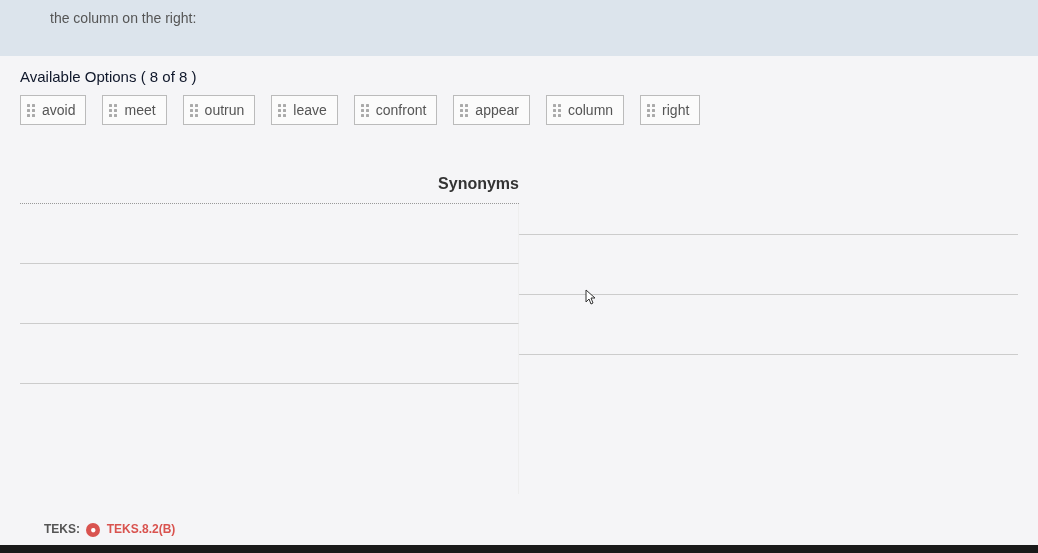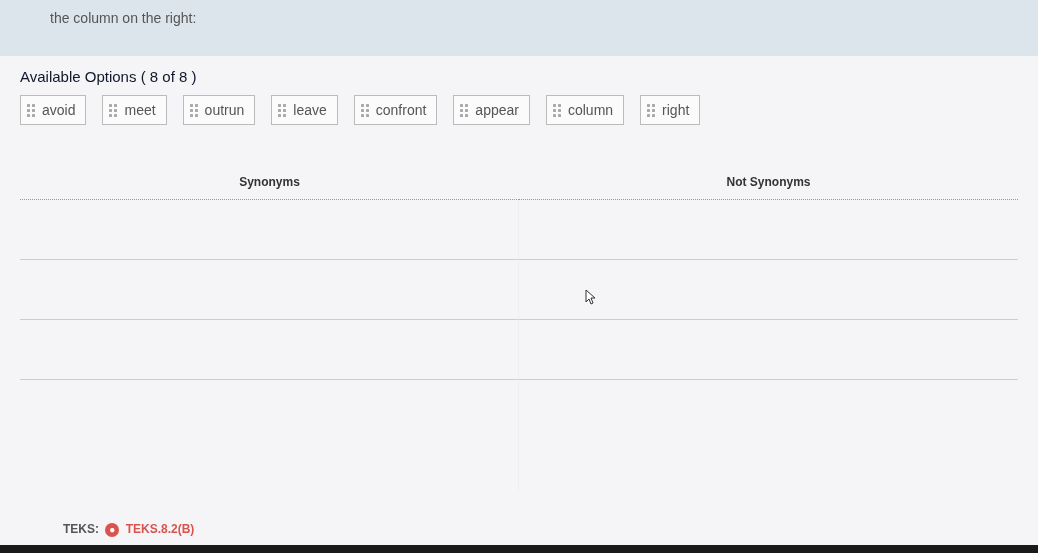--- a/index.html
+++ b/index.html
@@ -58,43 +58,43 @@
       border-radius: 0.5px;
     }
     .table-area {
       display: flex;
       width: 100%;
     }
     .col {
       flex: 1;
     }
     .col-header {
-      text-align: center;
-      font-size: 12px;
+      text-align: right;
+      font-size: 16px;
       font-weight: bold;
       color: #333;
       padding-bottom: 10px;
       border-bottom: 1px dotted #999;
     }
     .drop-row {
       height: 60px;
       border-bottom: 1px solid #ccc;
       border-right: 1px solid #eee;
     }
     .col:last-child .drop-row {
       border-right: none;
     }
     .drop-row.last {
       border-bottom: none;
       height: 110px;
     }
     .footer {
       position: absolute;
       bottom: 16px;
-      left: 63px;
+      left: 44px;
       font-size: 12px;
       font-weight: bold;
       color: #555;
     }
     .footer .bullet {
       display: inline-block;
       width: 14px;
       height: 14px;
       background: #d9534f;
       color: #fff;
@@ -272,21 +272,20 @@
 
   <div class="table-area">
     <div class="col">
       <div class="col-header">Synonyms</div>
       <div class="drop-row"></div>
       <div class="drop-row"></div>
       <div class="drop-row"></div>
       <div class="drop-row last"></div>
     </div>
     <div class="col">
-      <div class="col-header">Not Synonyms</div>
       <div class="drop-row"></div>
       <div class="drop-row"></div>
       <div class="drop-row"></div>
       <div class="drop-row last"></div>
     </div>
   </div>
 </div>
 
 <div class="footer">
   <span>TEKS:</span>

